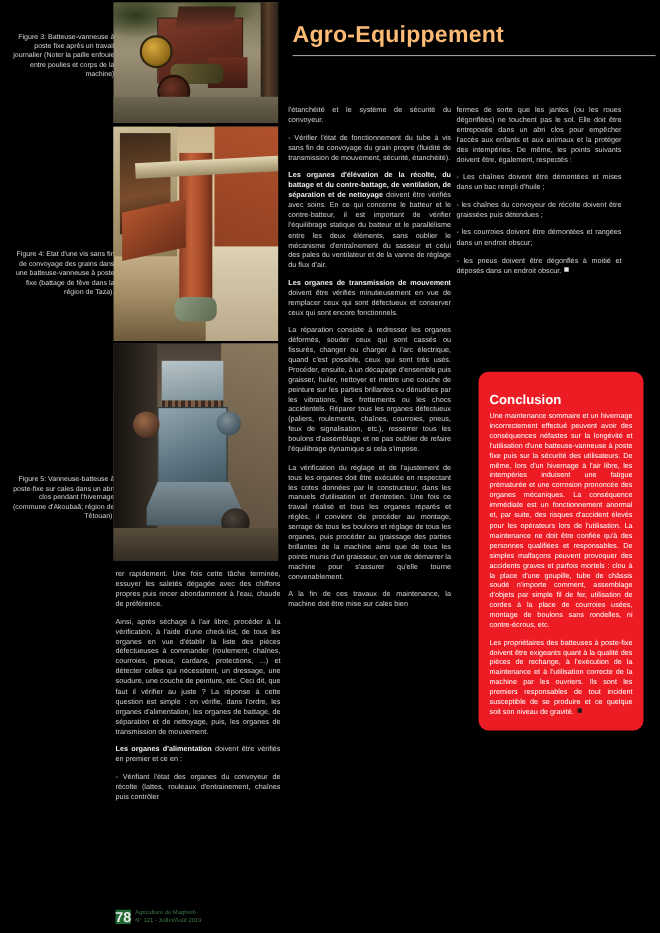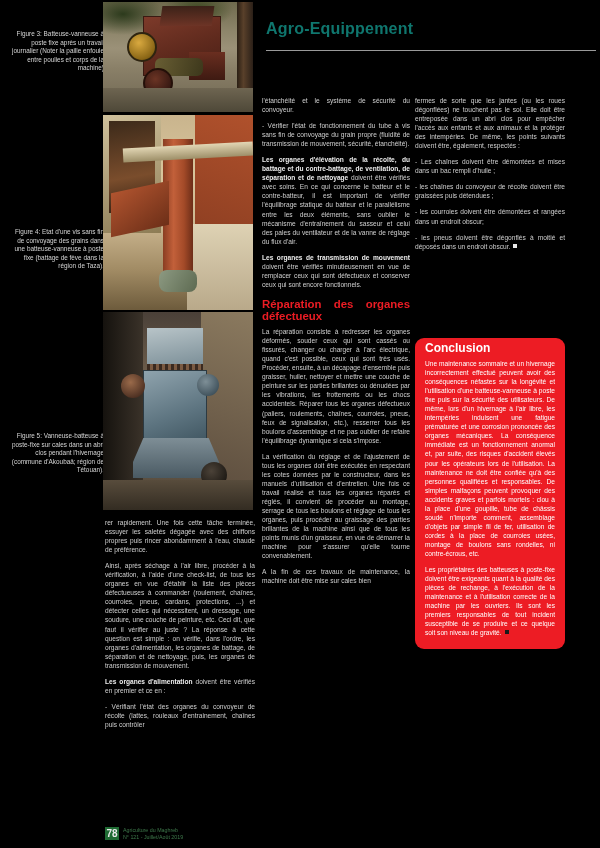--- a/index.html
+++ b/index.html
@@ -95,49 +95,49 @@
     background:linear-gradient(180deg,#7e8e96,#4a5a63);
     clip-path:polygon(0 60%,12% 0,88% 0,100% 60%,100% 100%,0 100%);}
   .ph5 .wheel{position:absolute;left:98px;top:150px;width:26px;height:26px;border-radius:50%;
     background:radial-gradient(circle at 40% 35%,#4b4238,#1d1914 75%);}
   .ph5 .floor{position:absolute;left:0;bottom:0;width:100%;height:30px;
     background:linear-gradient(180deg,#584c3c,#332c22);}
 
   
   .header{position:absolute;left:256px;top:0;width:344px;height:88px;background:#000;}
   .header .title{position:absolute;left:10px;top:20px;
-    font-size:16px;font-weight:bold;color:#0f766e;letter-spacing:.2px;}
+    font-size:21px;font-weight:bold;color:#fdba74;letter-spacing:.2px;}
   .header .rule{position:absolute;left:10px;top:50px;width:330px;height:1px;background:#9a9a9a;}
 
   
   .col{position:absolute;font-size:6.6px;line-height:9.05px;color:#cfcfcf;text-align:justify;}
   .col p{margin:0 0 7px 0;}
   .col .lead{font-weight:bold;color:#ececec;}
   .h-red{color:#ec1c24;font-weight:bold;font-size:11.4px;line-height:12.6px;
     margin:9px 0 4px 0;}
   .sq{display:inline-block;width:4px;height:4px;background:#e8e8e8;
      margin-left:3px;vertical-align:1px;}
 
   .col-mid{left:262px;top:96px;width:148px;}
   .col-right{left:415px;top:96px;width:150px;}
   .col-left{left:105px;top:518px;width:150px;}
 
   
-  .conclusion{position:absolute;left:415px;top:338px;width:150px;
-    background:#ed1c24;border-radius:9px;padding:4px 10px 12px 10px;
+  .conclusion{position:absolute;left:435px;top:338px;width:150px;
+    background:#ed1c24;border-radius:9px;padding:19px 10px 12px 10px;
     box-sizing:border-box;color:#fff;}
   .conclusion h3{margin:0 0 4px 0;font-size:12px;line-height:13px;font-weight:bold;color:#fff;}
   .conclusion p{margin:0 0 7px 0;font-size:6.6px;line-height:9.05px;text-align:justify;color:#fff;}
   .conclusion p:last-child{margin-bottom:0;}
   .conclusion .sq{background:#1a1a1a;}
 
   
   .footer{position:absolute;left:105px;bottom:8px;display:flex;align-items:center;gap:4px;}
   .pagenum{width:14px;height:13px;background:#1f6b33;color:#eaeaea;
-    font-size:10px;font-weight:bold;display:flex;align-items:center;justify-content:center;}
+    font-size:13px;font-weight:bold;display:flex;align-items:center;justify-content:center;}
   .footer-text{font-size:5.3px;line-height:6.4px;color:#3f7a4c;}
 </style>
 </head>
 <body>
 
 <div class="page">
 
   <div class="left-col">
 
     <div class="caption cap3">Figure 3: Batteuse-vanneuse à poste fixe après un travail journalier (Noter la paille enfouie entre poulies et corps de la machine)</div>
@@ -185,21 +185,20 @@
   <div class="header">
     <div class="title">Agro-Equippement</div>
     <div class="rule"></div>
   </div>
 
   <div class="col col-mid">
     <p><span>l'étanchéité et le système de sécurité du convoyeur.</span></p>
     <p><span>- Vérifier l'état de fonctionnement du tube à vis sans fin de convoyage du grain propre (fluidité de transmission de mouvement, sécurité, étanchéité).</span></p>
     <p><span class="lead">Les organes d'élévation de la récolte, du battage et du contre-battage, de ventilation, de séparation et de nettoyage</span><span> doivent être vérifiés avec soins. En ce qui concerne le batteur et le contre-batteur, il est important de vérifier l'équilibrage statique du batteur et le parallélisme entre les deux éléments, sans oublier le mécanisme d'entraînement du sasseur et celui des pales du ventilateur et de la vanne de réglage du flux d'air.</span></p>
     <p><span class="lead">Les organes de transmission de mouvement</span><span> doivent être vérifiés minutieusement en vue de remplacer ceux qui sont défectueux et conserver ceux qui sont encore fonctionnels.</span></p>
-    <div class="h-red">Réparation des organes défectueux</div>
     <p><span>La réparation consiste à redresser les organes déformés, souder ceux qui sont cassés ou fissurés, changer ou charger à l'arc électrique, quand c'est possible, ceux qui sont très usés. Procéder, ensuite, à un décapage d'ensemble puis graisser, huiler, nettoyer et mettre une couche de peinture sur les parties brillantes ou dénudées par les vibrations, les frottements ou les chocs accidentels. Réparer tous les organes défectueux (paliers, roulements, chaînes, courroies, pneus, feux de signalisation, etc.), resserrer tous les boulons d'assemblage et ne pas oublier de refaire l'équilibrage dynamique si cela s'impose.</span></p>
     <p><span>La vérification du réglage et de l'ajustement de tous les organes doit être exécutée en respectant les cotes données par le constructeur, dans les manuels d'utilisation et d'entretien. Une fois ce travail réalisé et tous les organes réparés et réglés, il convient de procéder au montage, serrage de tous les boulons et réglage de tous les organes, puis procéder au graissage des parties brillantes de la machine ainsi que de tous les points munis d'un graisseur, en vue de démarrer la machine pour s'assurer qu'elle tourne convenablement.</span></p>
     <p><span>A la fin de ces travaux de maintenance, la machine doit être mise sur cales bien</span></p>
   </div>
 
   <div class="col col-right">
     <p><span>fermes de sorte que les jantes (ou les roues dégonflées) ne touchent pas le sol. Elle doit être entreposée dans un abri clos pour empêcher l'accès aux enfants et aux animaux et la protéger des intempéries. De même, les points suivants doivent être, également, respectés :</span></p>
     <p><span>- Les chaînes doivent être démontées et mises dans un bac rempli d'huile ;</span></p>
     <p><span>- les chaînes du convoyeur de récolte doivent être graissées puis détendues ;</span></p>
     <p><span>- les courroies doivent être démontées et rangées dans un endroit obscur;</span></p>

